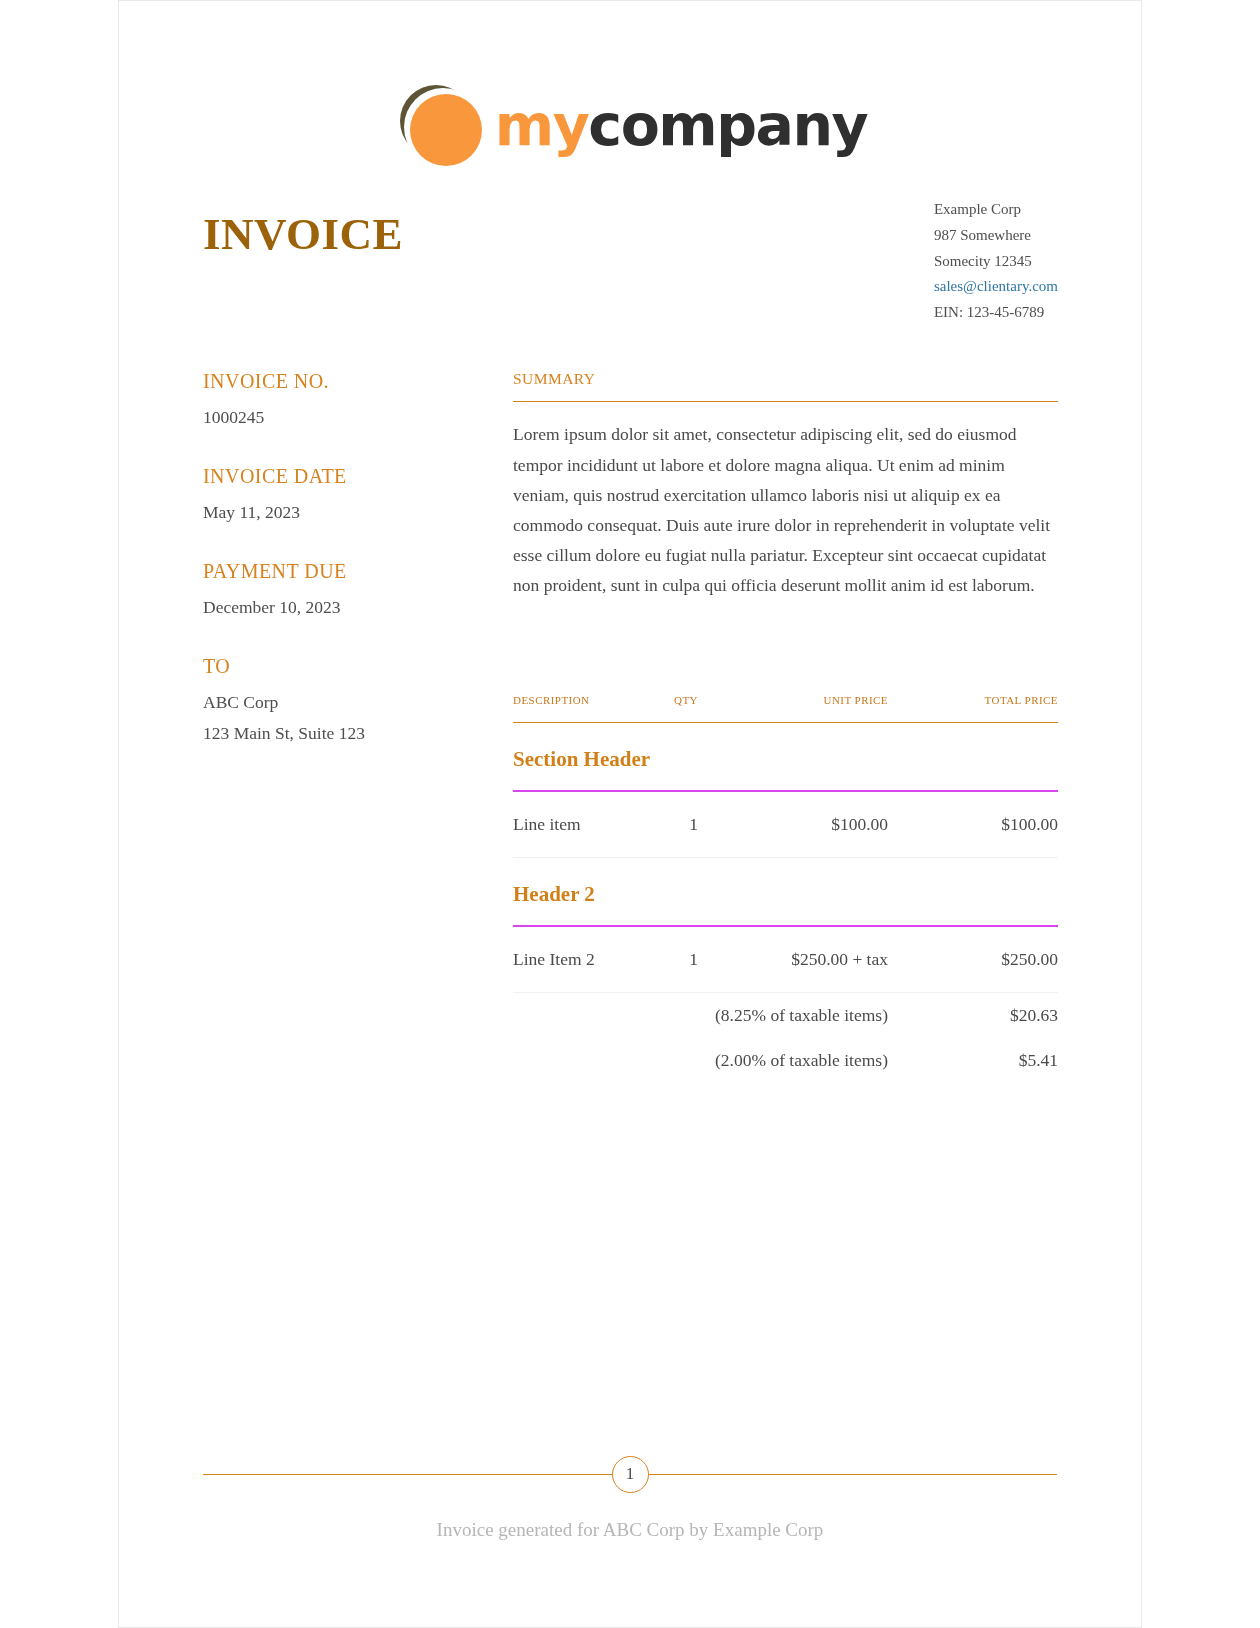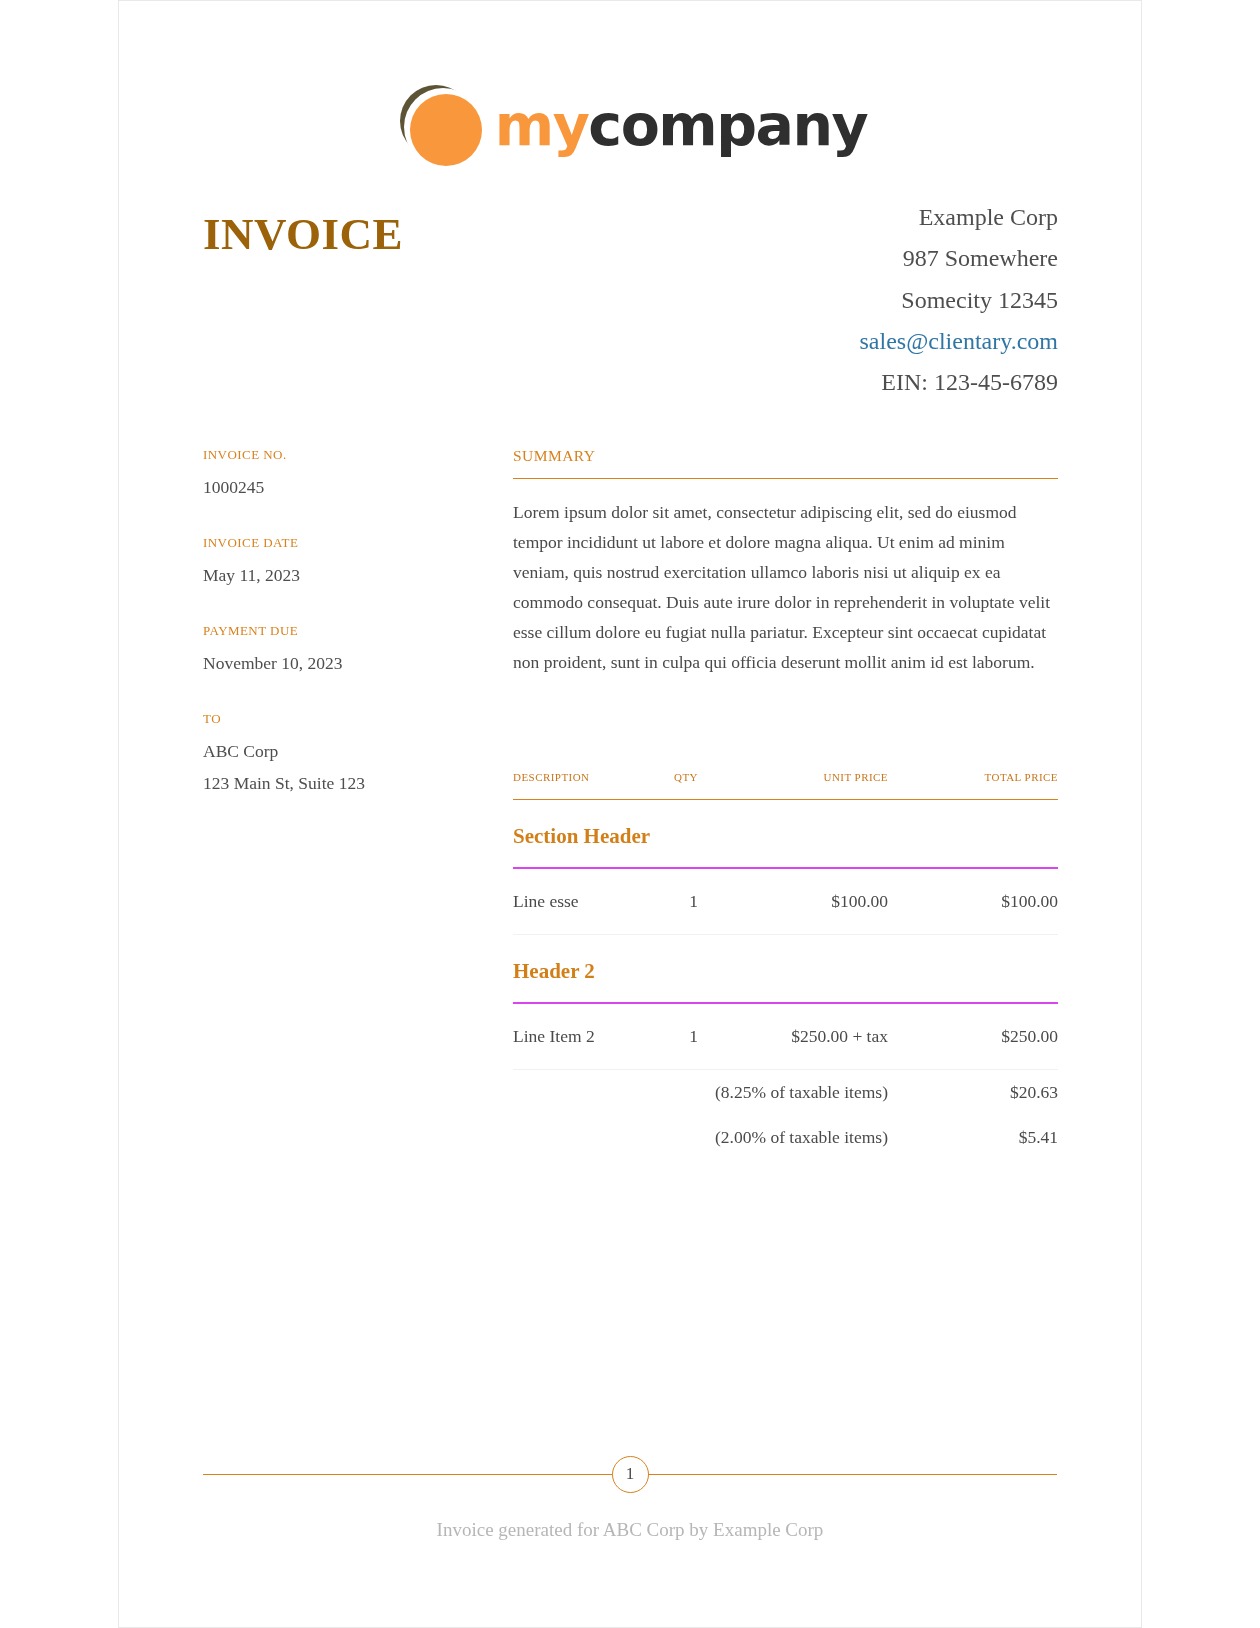--- a/index.html
+++ b/index.html
@@ -80,40 +80,40 @@
     font-family: "Liberation Serif", serif;
     font-weight: 700;
     font-size: 45px;
     letter-spacing: 0.5px;
     color: #9b6209;
     line-height: 1.05;
     margin: 0;
     padding-top: 14px;
   }
   .issuer {
-    text-align: right;
-    font-size: 24px;
+    text-align: left;
+    font-size: 15px;
     line-height: 1.72;
     color: #4e4e4e;
   }
   .issuer .mail { color: #2f76a6; }
 
   
   .body-cols {
     display: flex;
     align-items: flex-start;
     margin-top: 44px;
   }
   .meta-col {
     width: 300px;
     flex: 0 0 300px;
   }
   .meta-block { margin-bottom: 31px; }
   .meta-label {
-    font-size: 13px;
+    font-size: 20px;
     letter-spacing: 0.45px;
     color: #d8821e;
     text-transform: uppercase;
     margin-bottom: 9px;
   }
   .meta-value {
     font-size: 17.5px;
     color: #4e4e4e;
     line-height: 1.82;
   }
@@ -264,21 +264,21 @@
           <div class="meta-value">1000245</div>
         </div>
 
         <div class="meta-block">
           <div class="meta-label">INVOICE DATE</div>
           <div class="meta-value">May 11, 2023</div>
         </div>
 
         <div class="meta-block">
           <div class="meta-label">PAYMENT DUE</div>
-          <div class="meta-value">November 10, 2023</div>
+          <div class="meta-value">December 10, 2023</div>
         </div>
 
         <div class="meta-block">
           <div class="meta-label">TO</div>
           <div class="meta-value">ABC Corp</div>
           <div class="meta-value">123 Main St, Suite 123</div>
         </div>
 
       </div>
 
@@ -296,21 +296,21 @@
               <th class="c-unit">UNIT PRICE</th>
               <th class="c-tot">TOTAL PRICE</th>
             </tr>
           </thead>
           <tbody>
 
             <tr class="group-row">
               <td colspan="4">Section Header</td>
             </tr>
             <tr>
-              <td class="c-desc">Line esse</td>
+              <td class="c-desc">Line item</td>
               <td class="c-qty">1</td>
               <td class="c-unit">$100.00</td>
               <td class="c-tot">$100.00</td>
             </tr>
 
             <tr class="group-row">
               <td colspan="4">Header 2</td>
             </tr>
             <tr>
               <td class="c-desc">Line Item 2</td>

